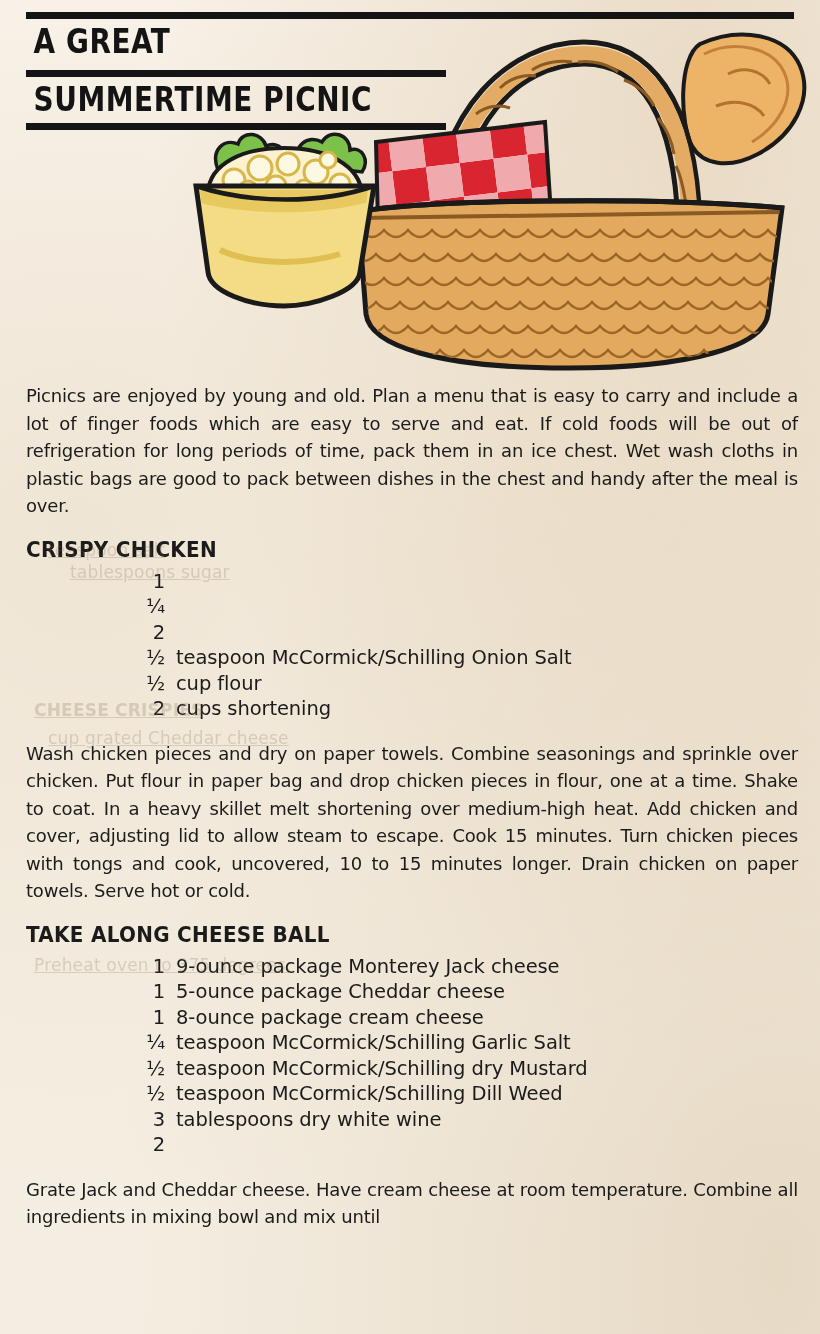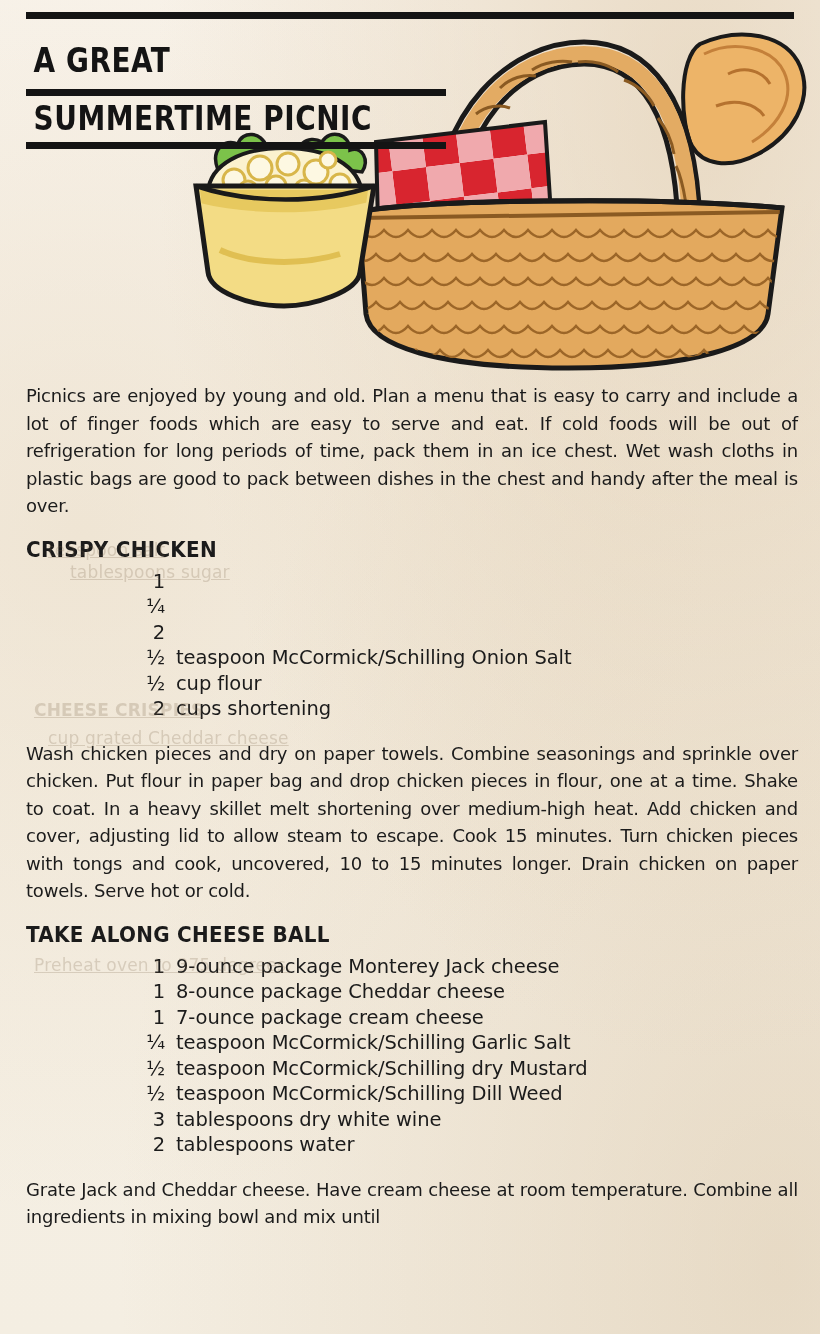--- a/index.html
+++ b/index.html
@@ -36,21 +36,20 @@
     background: #141414;
     margin: 0;
   }
   .rule-top { margin-top: 12px; }
   .rule-mid { margin-top: 5px; }
 
   .header-block {
     position: relative;
     z-index: 3;
     width: 420px;
-    margin-top: 19px;
   }
   .title-line {
     font-weight: bold;
     letter-spacing: 0.6px;
     line-height: 1;
     padding: 6px 0 7px 8px;
     font-size: 33px;
     font-family: "DejaVu Sans", sans-serif;
     font-stretch: condensed;
     transform: scaleX(0.94);
@@ -341,43 +340,42 @@
     <p class="para">Wash chicken pieces and dry on paper towels. Combine seasonings and sprinkle over chicken. Put flour in paper bag and drop chicken pieces in flour, one at a time. Shake to coat. In a heavy skillet melt shortening over medium-high heat. Add chicken and cover, adjusting lid to allow steam to escape. Cook 15 minutes. Turn chicken pieces with tongs and cook, uncovered, 10 to 15 minutes longer. Drain chicken on paper towels. Serve hot or cold.</p>
 
     <h2 class="recipe-title">TAKE ALONG CHEESE BALL</h2>
     <ul class="ingredients">
       <li>
         <span class="amt">1</span>
         <span class="ing">9-ounce package Monterey Jack cheese</span>
       </li>
       <li>
         <span class="amt">1</span>
-        <span class="ing">8-ounce package Cheddar cheese</span>
+        <span class="ing">5-ounce package Cheddar cheese</span>
       </li>
       <li>
         <span class="amt">1</span>
-        <span class="ing">7-ounce package cream cheese</span>
+        <span class="ing">8-ounce package cream cheese</span>
       </li>
       <li>
         <span class="amt">¼</span>
         <span class="ing">teaspoon McCormick/Schilling Garlic Salt</span>
       </li>
       <li>
         <span class="amt">½</span>
         <span class="ing">teaspoon McCormick/Schilling dry Mustard</span>
       </li>
       <li>
         <span class="amt">½</span>
         <span class="ing">teaspoon McCormick/Schilling Dill Weed</span>
       </li>
       <li>
         <span class="amt">3</span>
         <span class="ing">tablespoons dry white wine</span>
       </li>
       <li>
         <span class="amt">2</span>
-        <span class="ing">tablespoons water</span>
       </li>
     </ul>
     <p class="para tight">Grate Jack and Cheddar cheese. Have cream cheese at room temperature. Combine all ingredients in mixing bowl and mix until</p>
 
   </div>
 </div>
 
 </body></html>

